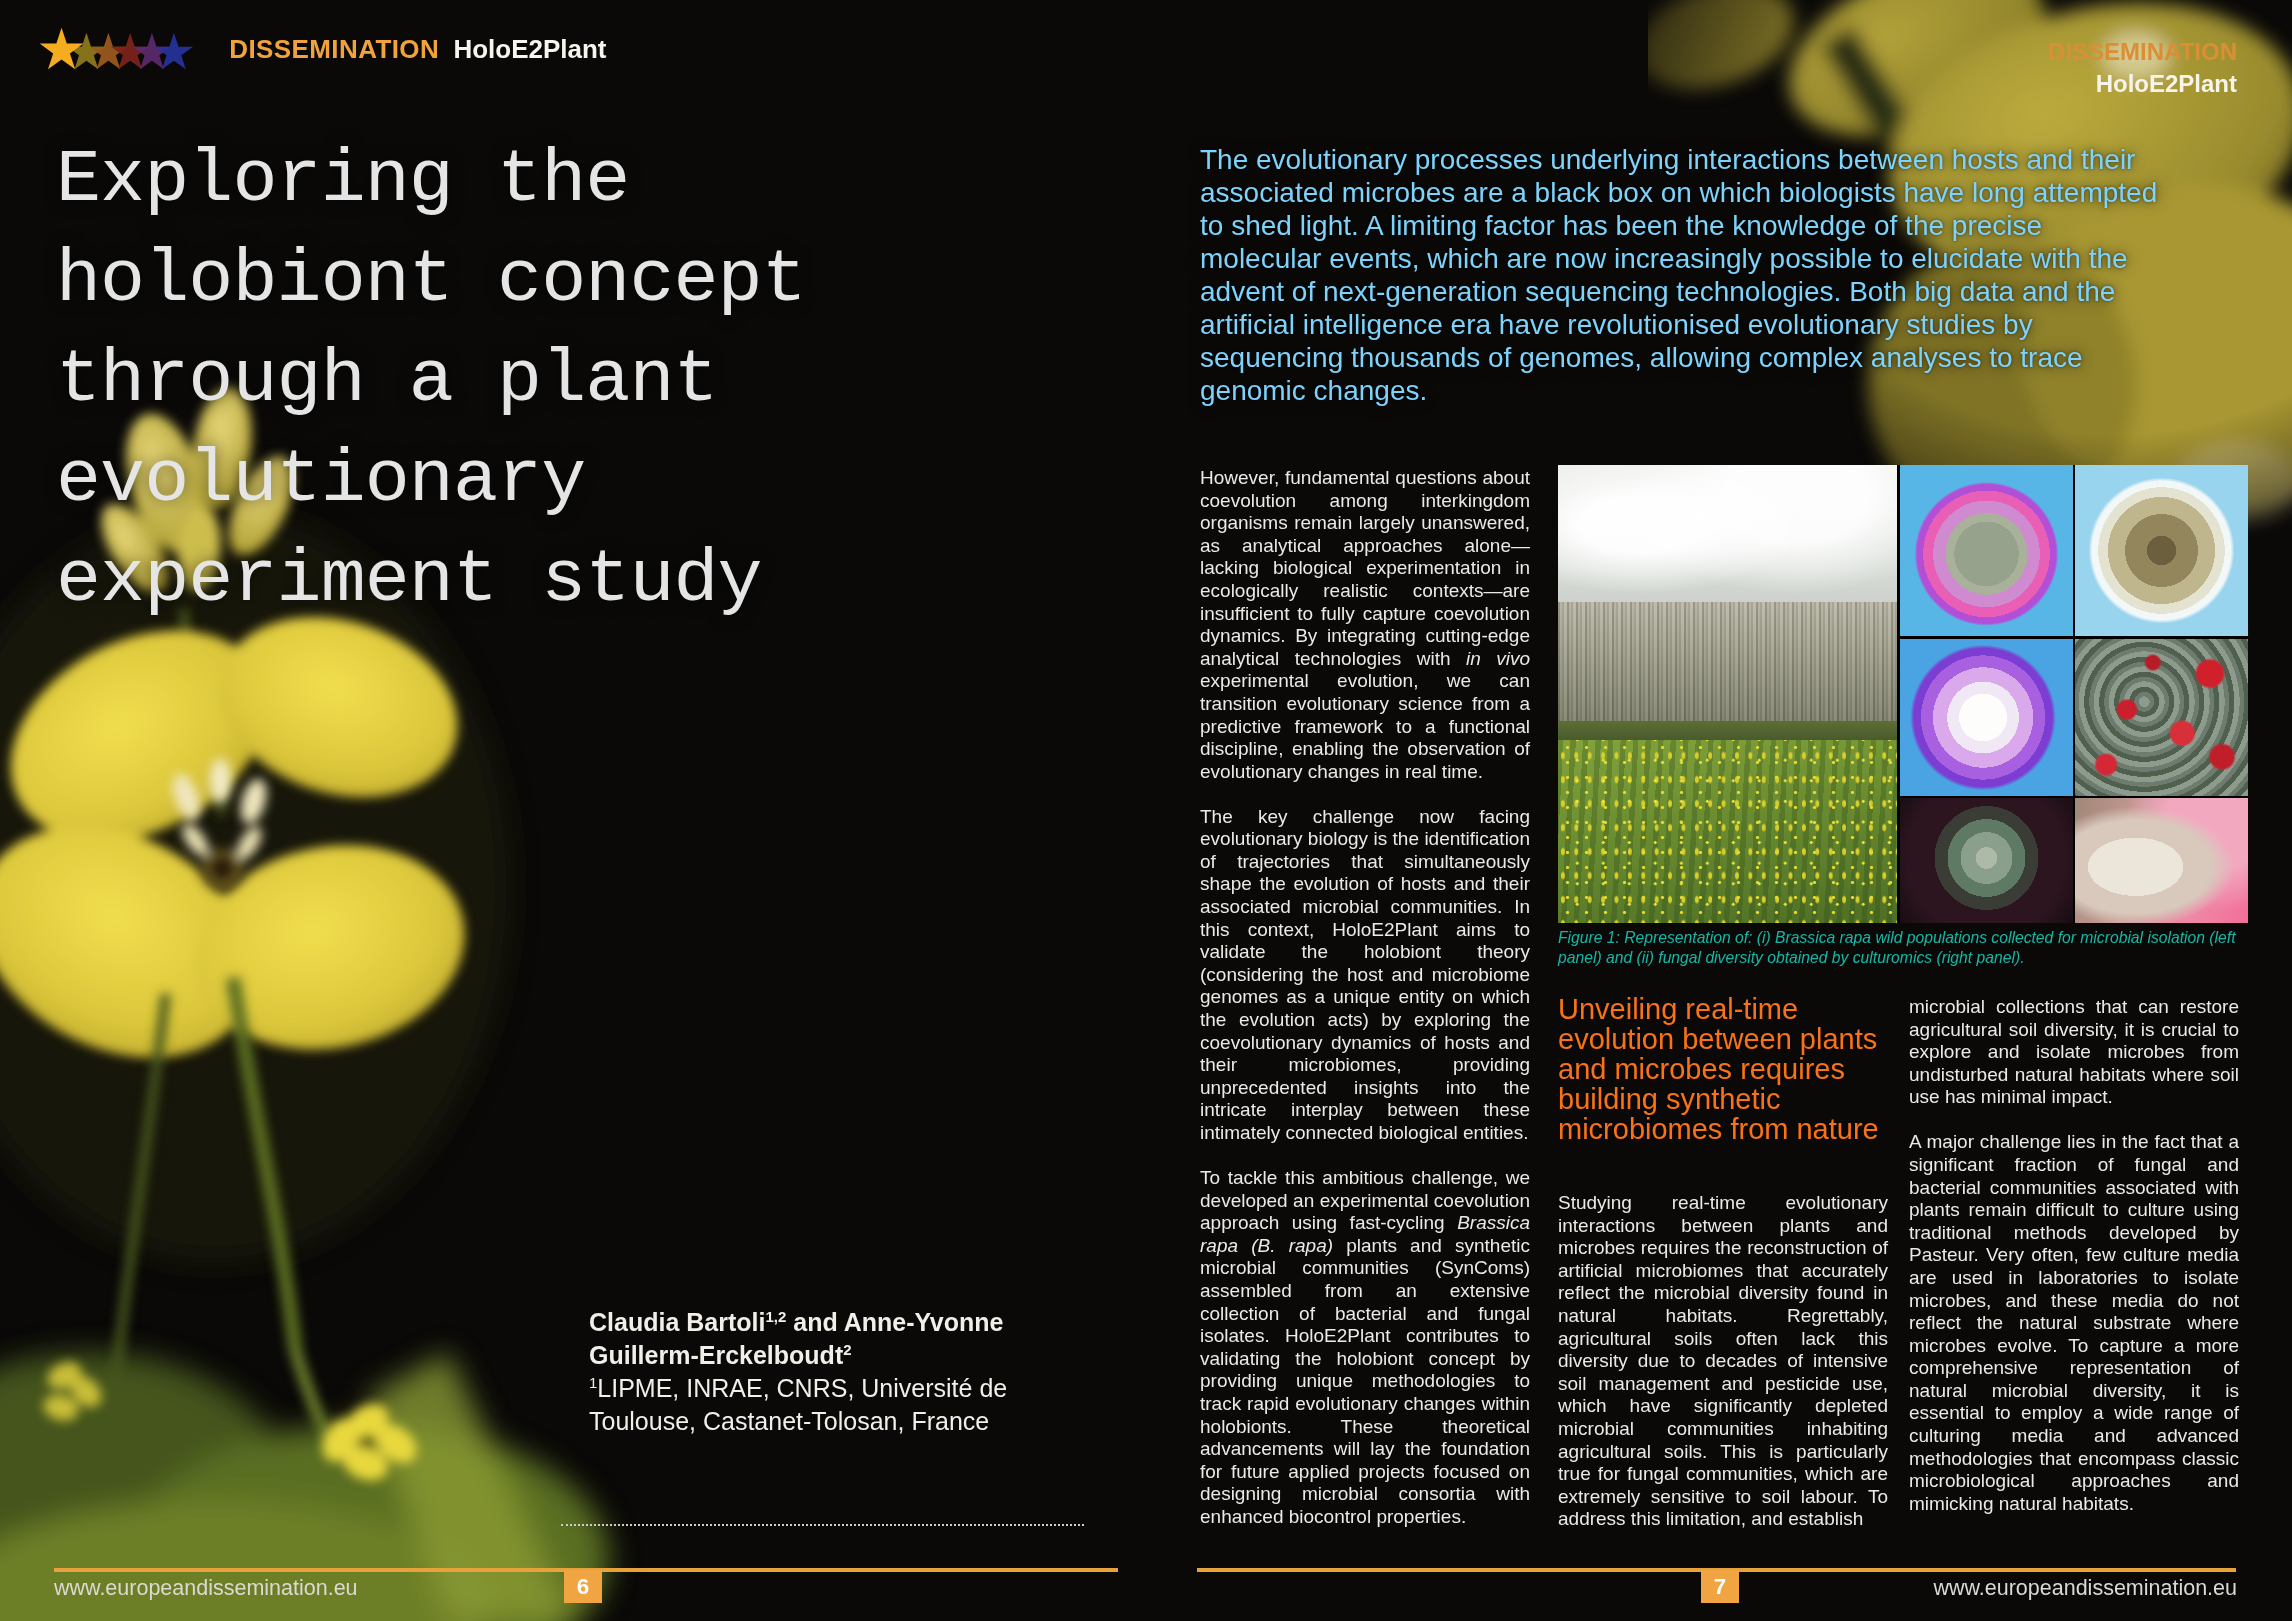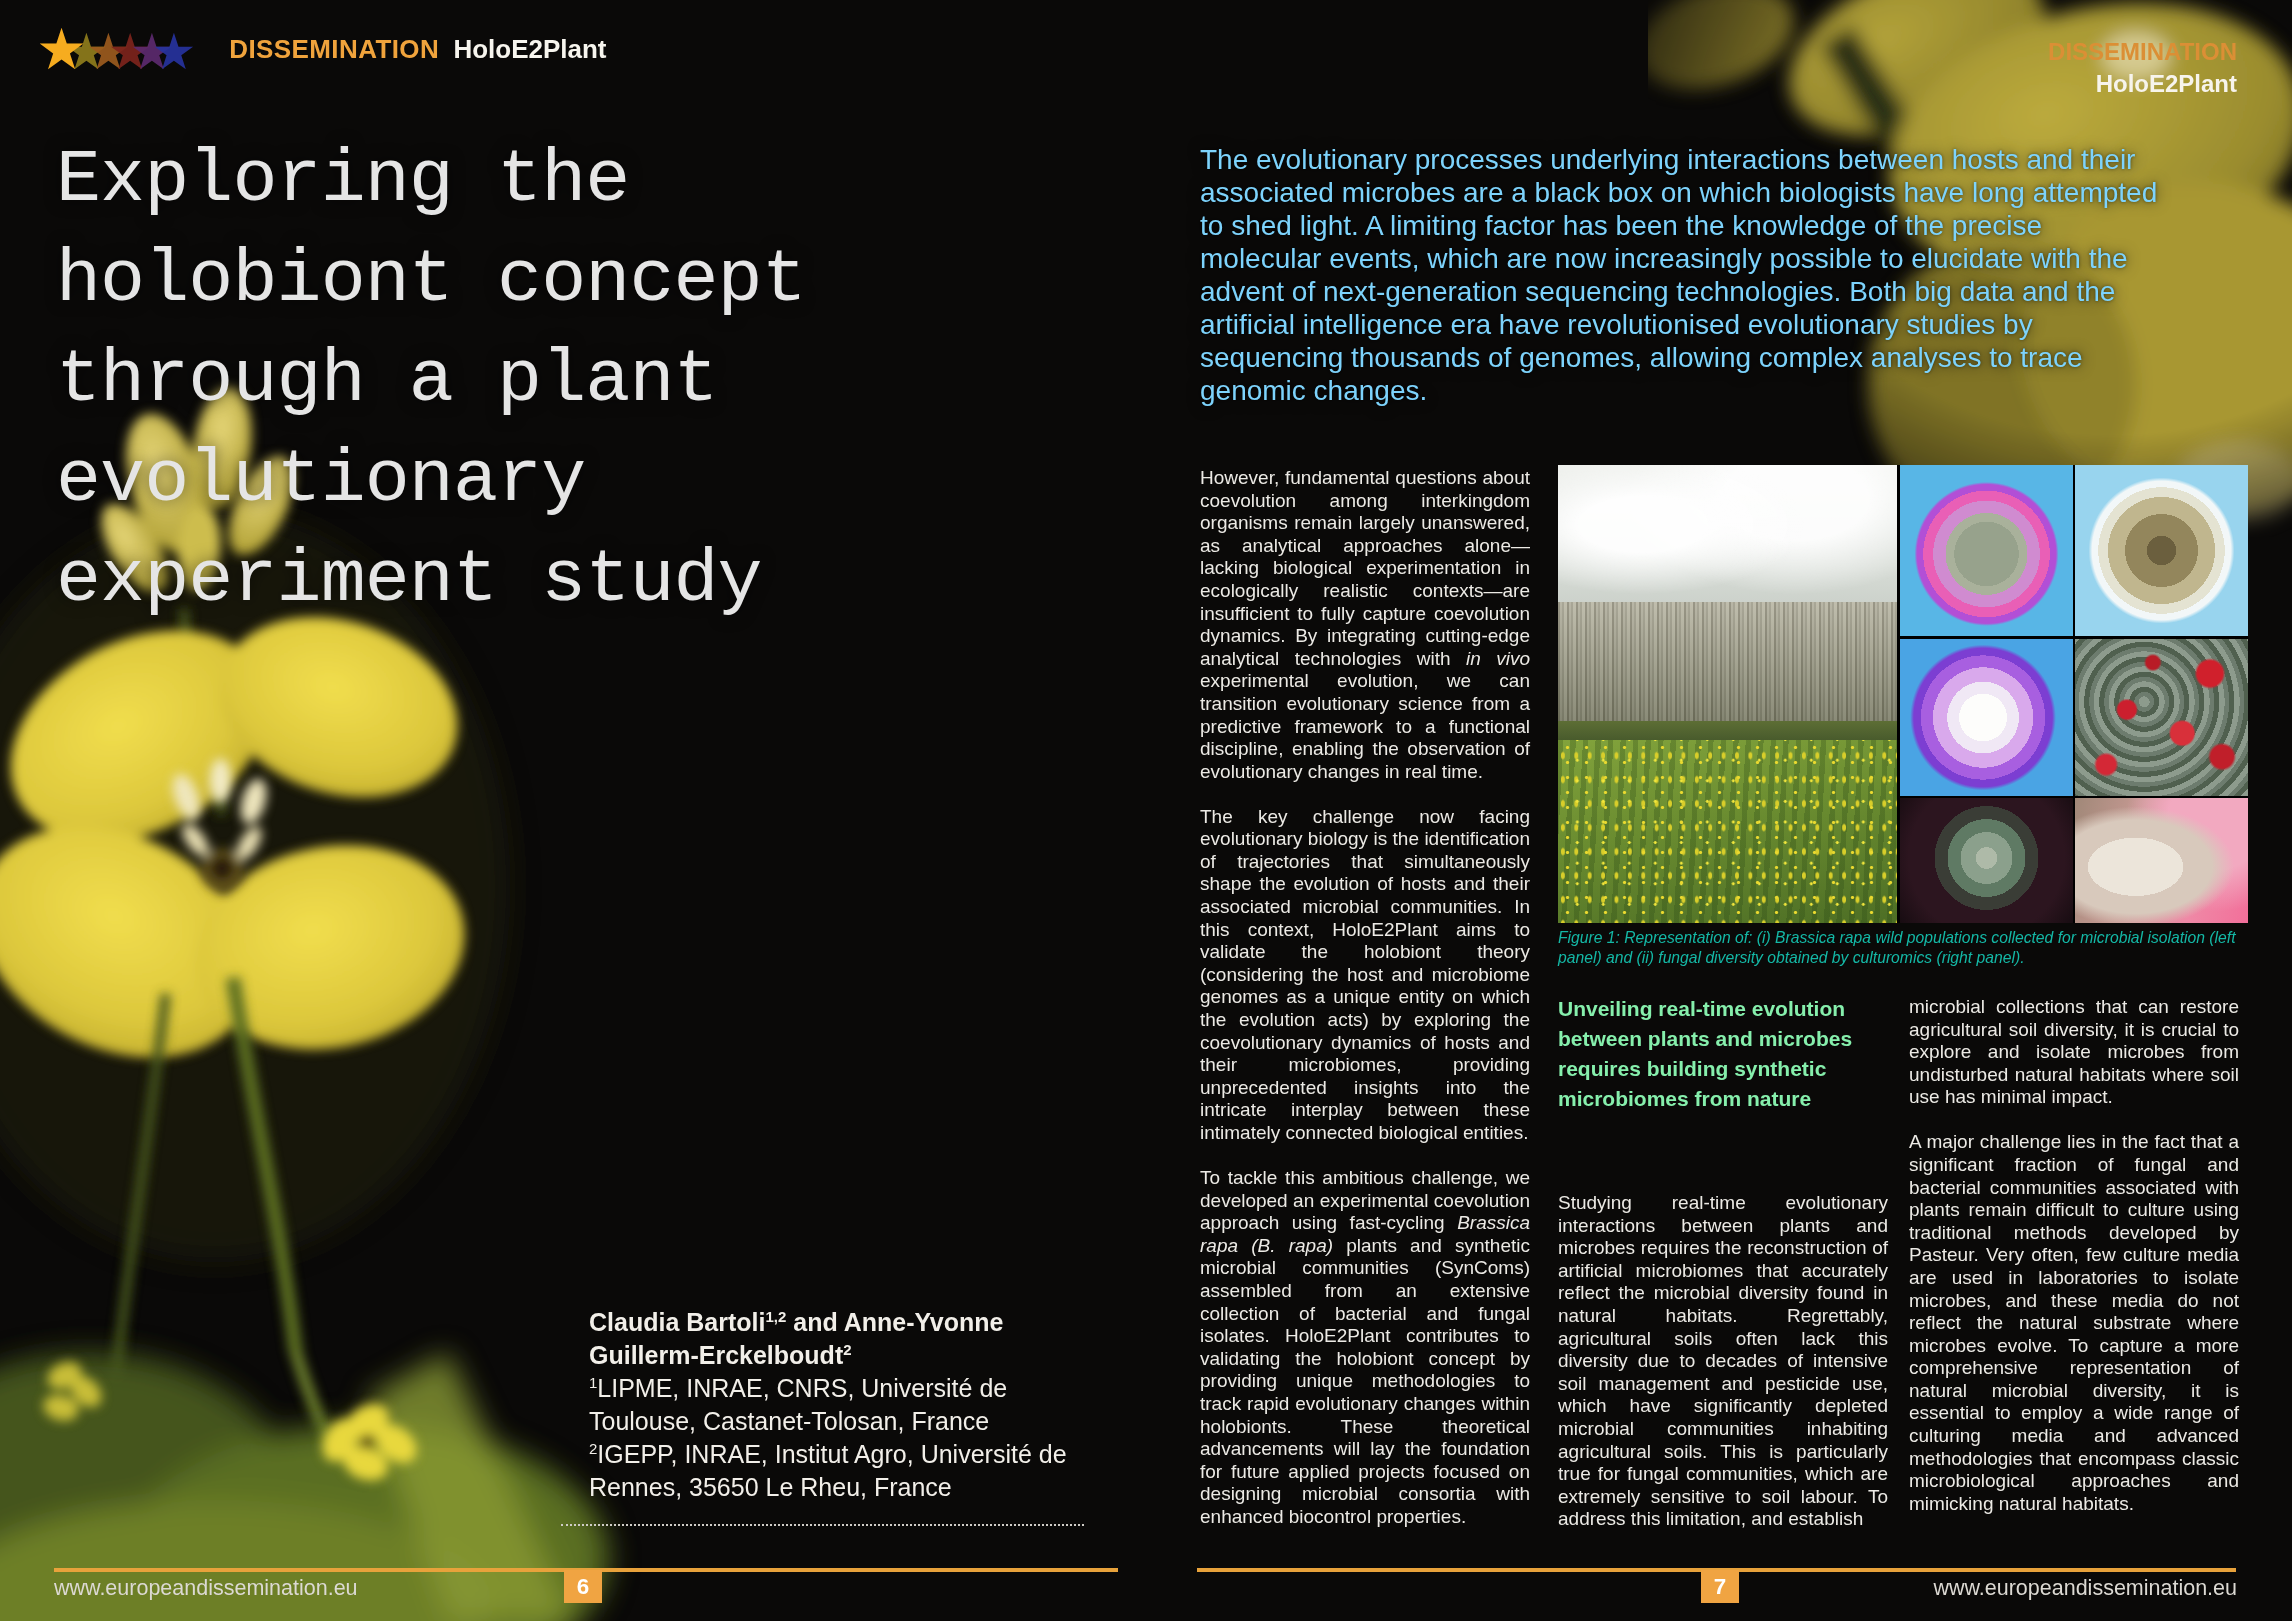--- a/index.html
+++ b/index.html
@@ -43,22 +43,22 @@
   #intro{left:1200px;top:143px;width:965px;font-size:28px;line-height:33px;
     color:#7dd3fc;text-shadow:0 0 14.3px rgba(0,0,0,.7),0 0 3.6px rgba(0,0,0,.5);}
 
   
   .bodycol{font-size:19px;line-height:22.6px;color:#eceae5;text-align:justify;}
   .bodycol p{margin:0 0 22.4px 0;}
   .it{font-style:italic;}
   #col1{left:1200px;top:467px;width:330px;}
   #col2-text{left:1558px;top:1180px;width:330px;margin-top:12px;}
   #col3{left:1909px;top:996px;width:330px;}
-  #subhead{left:1558px;top:994px;width:327px;font-size:21px;line-height:30px;
-    font-weight:bold;color:#86efac;}
+  #subhead{left:1558px;top:994px;width:327px;font-size:29px;line-height:30px;
+    font-weight:normal;color:#f97316;}
 
   
   #figure{left:1558px;top:465px;width:690px;height:458px;background:#000;display:flex;}
   #field-panel{width:339px;height:100%;position:relative;overflow:hidden;}
   .sky{position:absolute;left:0;top:0;width:100%;height:37%;
     background:
       radial-gradient(ellipse at 25% 35%,rgba(255,255,255,.95) 0 18%,rgba(255,255,255,0) 45%),
       radial-gradient(ellipse at 70% 20%,rgba(255,255,255,.9) 0 22%,rgba(255,255,255,0) 50%),
       linear-gradient(#eef0ec,#d7dcd6 60%,#c3c9c2 100%);}
   .trees{position:absolute;left:0;top:30%;width:100%;height:28%;
@@ -233,23 +233,20 @@
   <div>experiment study</div>
 </h1>
 
 <div id="authors" class="abs">
   <div>
     <span class="bold">Claudia Bartoli</span><sup class="bold">1,2</sup><span class="bold"> and Anne-Yvonne Guillerm-Erckelboudt</span><sup class="bold">2</sup>
   </div>
   <div>
     <sup>1</sup><span>LIPME, INRAE, CNRS, Université de Toulouse, Castanet-Tolosan, France</span>
   </div>
-  <div>
-    <sup>2</sup><span>IGEPP, INRAE, Institut Agro, Université de Rennes, 35650 Le Rheu, France</span>
-  </div>
 </div>
 <div id="dotted-rule" class="abs"></div>
 
 <div id="rule-left" class="abs rule"></div>
 <div id="pagebox-left" class="abs pagebox">6</div>
 <a id="url-left" class="abs url" href="#">www.europeandissemination.eu</a>
 
 <header id="rp-header" class="abs">
   <div class="rbrand">DISSEMINATION</div>
   <div class="rproject">HoloE2Plant</div>

